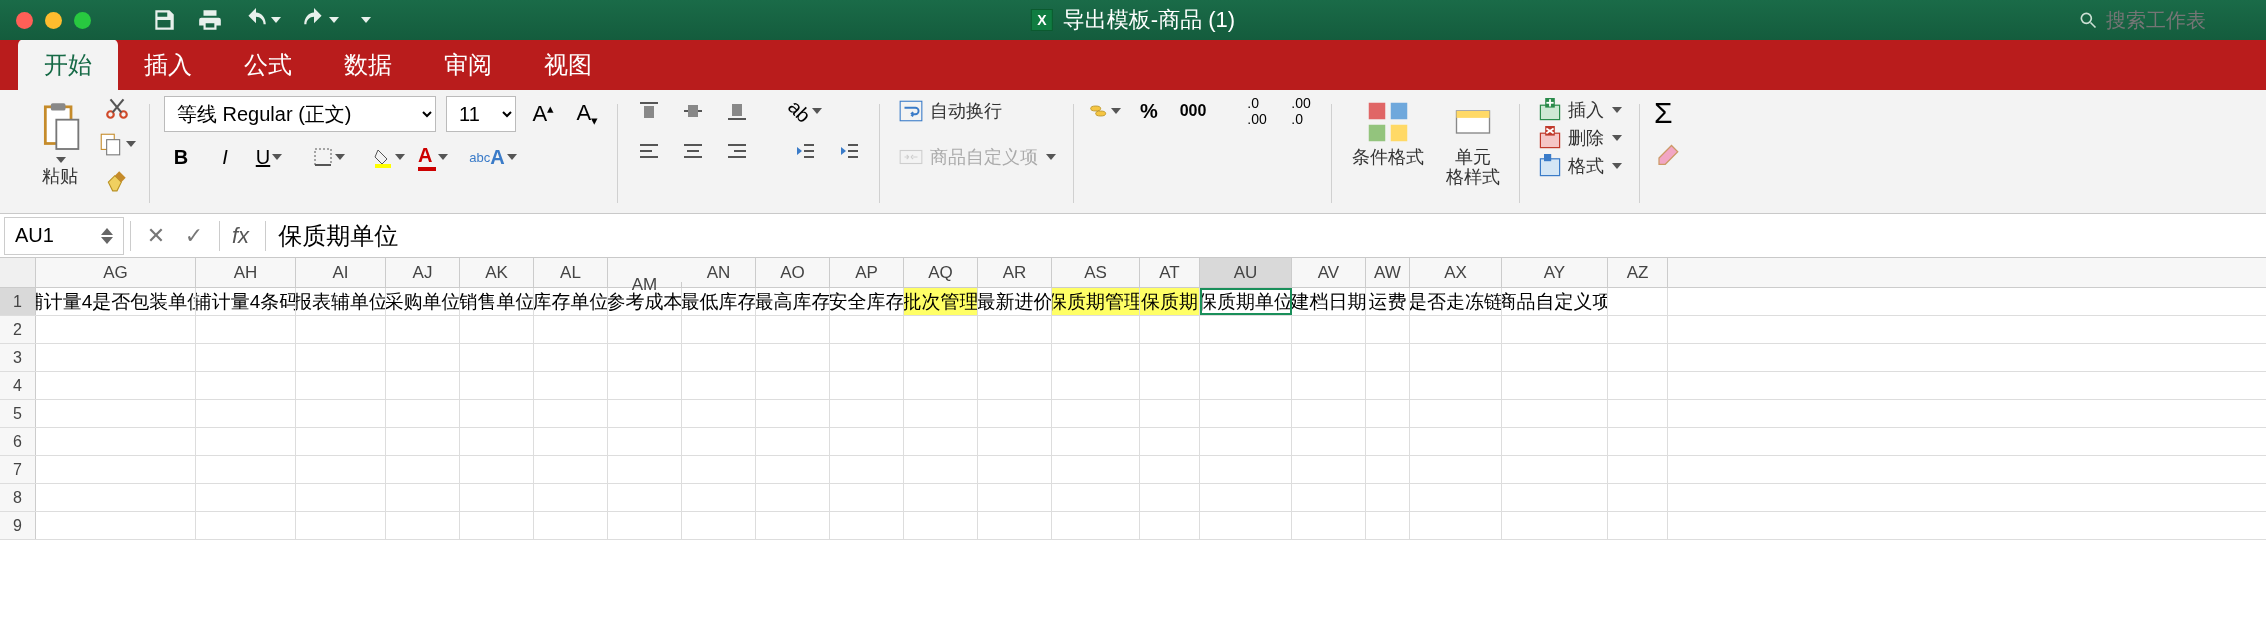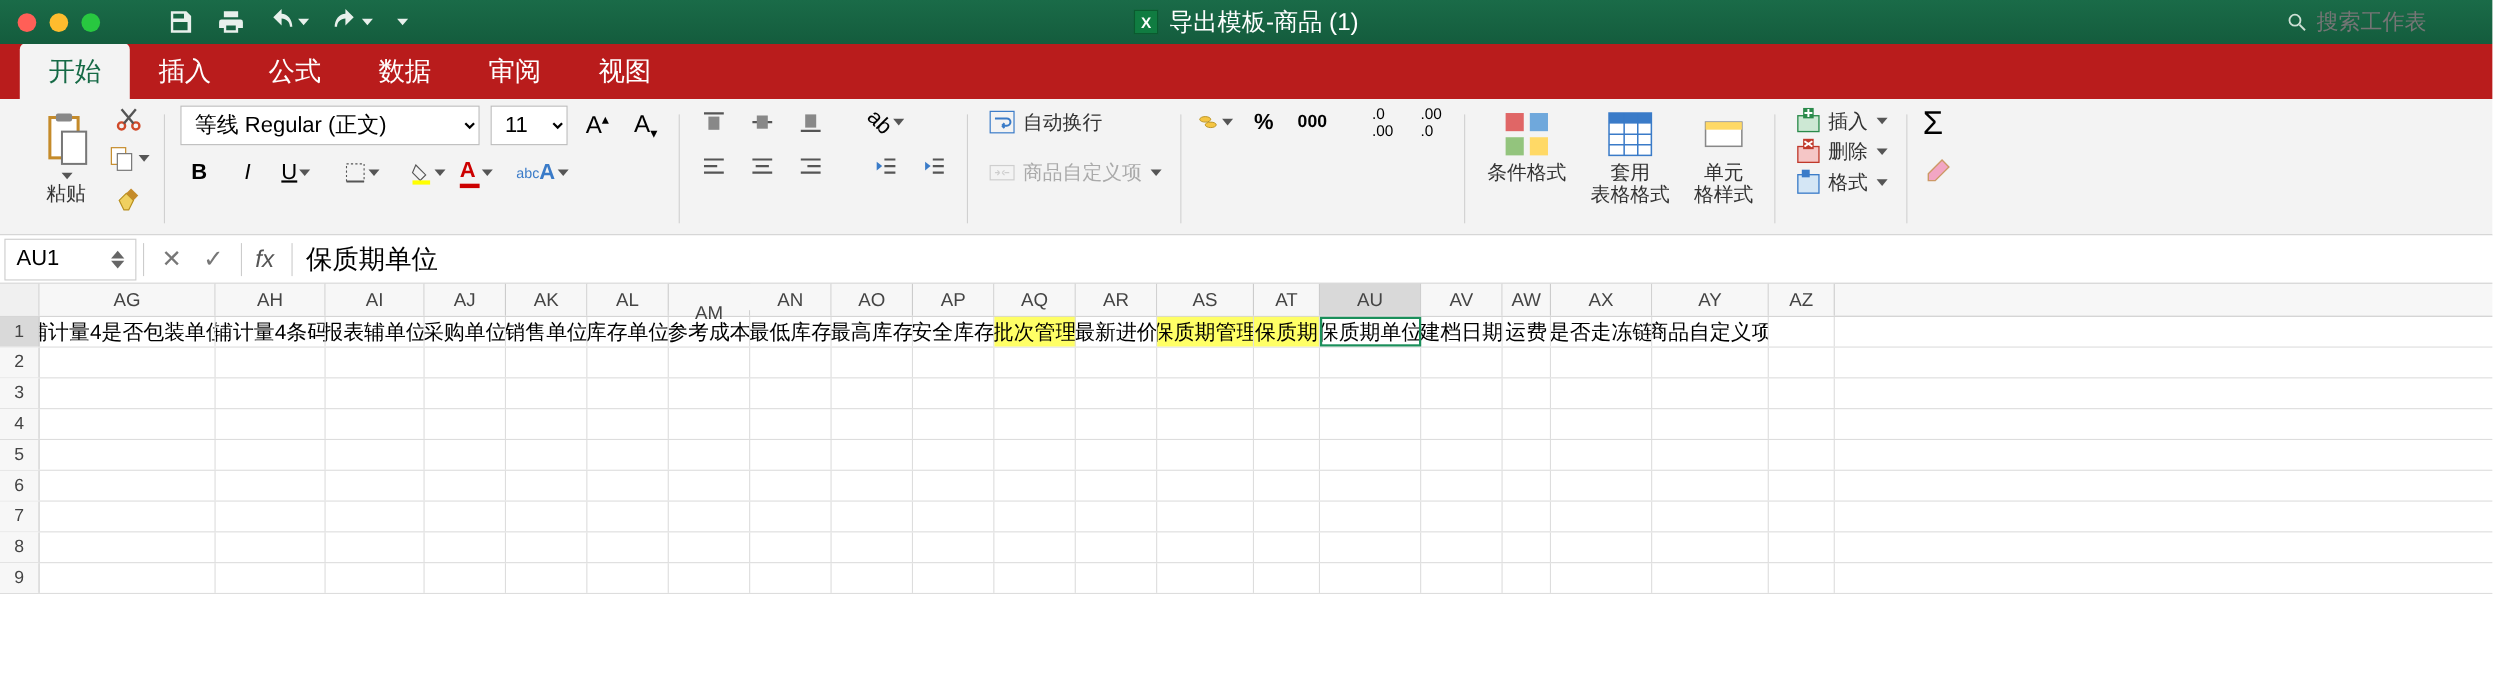--- a/index.html
+++ b/index.html
@@ -327,32 +327,20 @@
         <svg width="44" height="44" viewBox="0 0 32 32">
             <rect x="2" y="2" width="12" height="12" fill="#e06666"></rect>
             <rect x="18" y="2" width="12" height="12" fill="#6fa8dc"></rect>
             <rect x="2" y="18" width="12" height="12" fill="#93c47d"></rect>
             <rect x="18" y="18" width="12" height="12" fill="#ffd966"></rect>
           </svg>
         <span class="lbl" data-bind="ribbon.cond_fmt">条件格式</span>
       </div>
       <div class="bigbtn">
         <svg width="44" height="44" viewBox="0 0 32 32">
-            <rect x="2" y="2" width="28" height="28" fill="#fff" stroke="#3a7bc8"></rect>
-            <rect x="2" y="2" width="28" height="7" fill="#3a7bc8"></rect>
-            <line x1="2" y1="16" x2="30" y2="16" stroke="#3a7bc8"></line>
-            <line x1="2" y1="23" x2="30" y2="23" stroke="#3a7bc8"></line>
-            <line x1="12" y1="2" x2="12" y2="30" stroke="#3a7bc8"></line>
-            <line x1="21" y1="2" x2="21" y2="30" stroke="#3a7bc8"></line>
-          </svg>
-        <span class="lbl" style="white-space:pre" data-bind="ribbon.table_fmt">套用
-表格格式</span>
-      </div>
-      <div class="bigbtn">
-        <svg width="44" height="44" viewBox="0 0 32 32">
             <rect x="4" y="8" width="24" height="16" fill="#fff" stroke="#888"></rect>
             <rect x="4" y="8" width="24" height="5" fill="#ffd966"></rect>
           </svg>
         <span class="lbl" style="white-space:pre" data-bind="ribbon.cell_style">单元
 格样式</span>
       </div>
     </div>
   </div>
 
   <div class="group">

